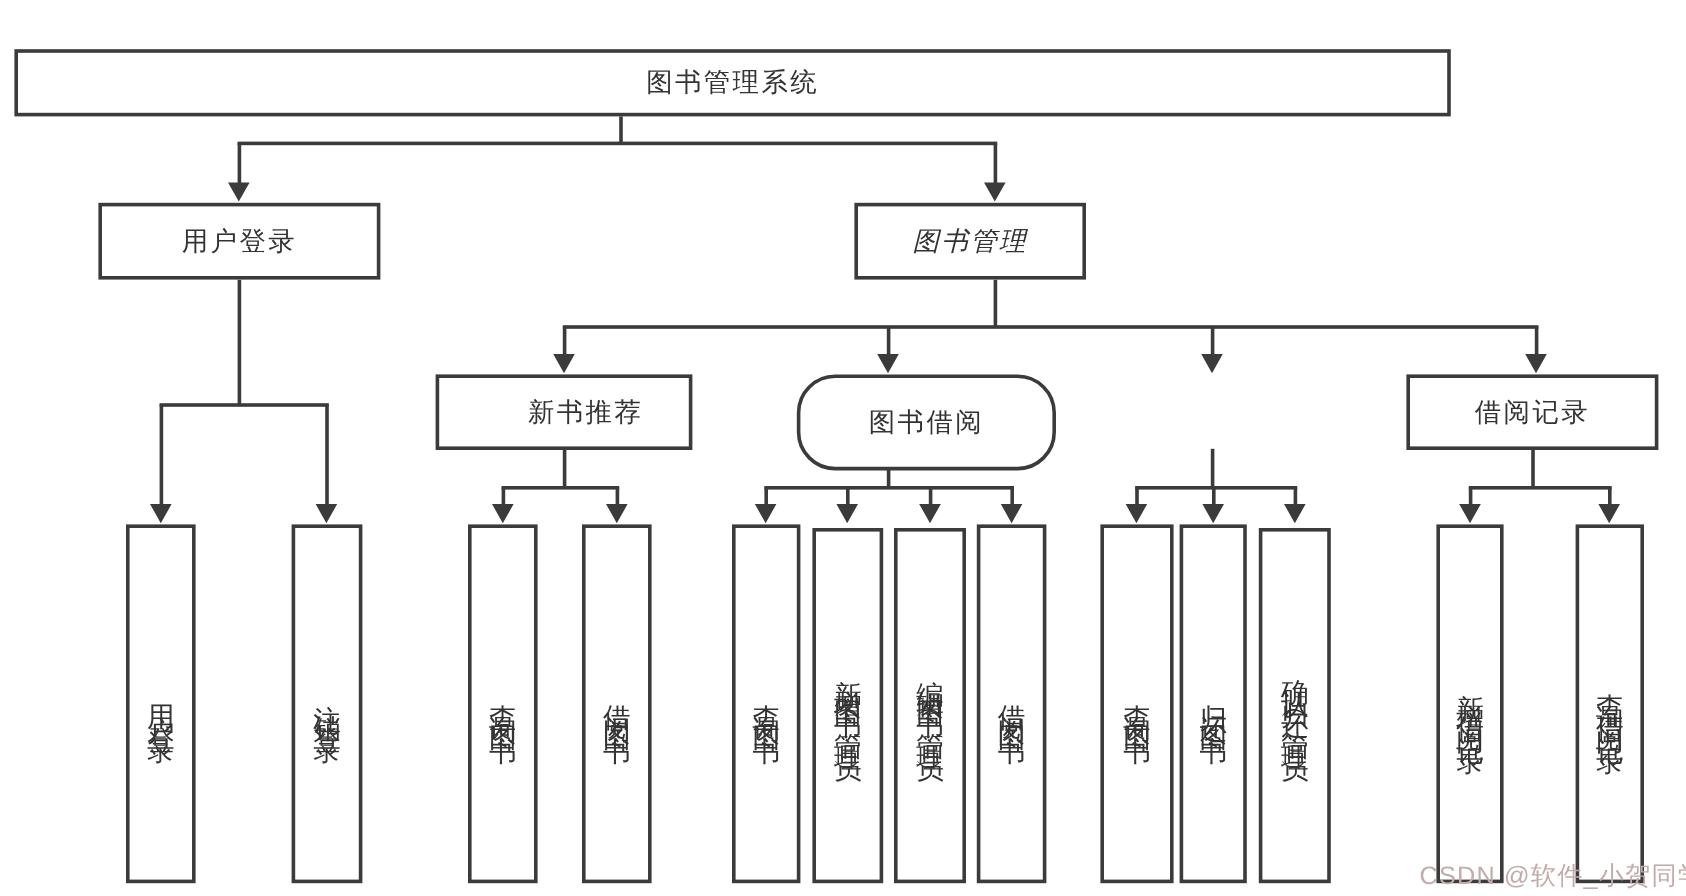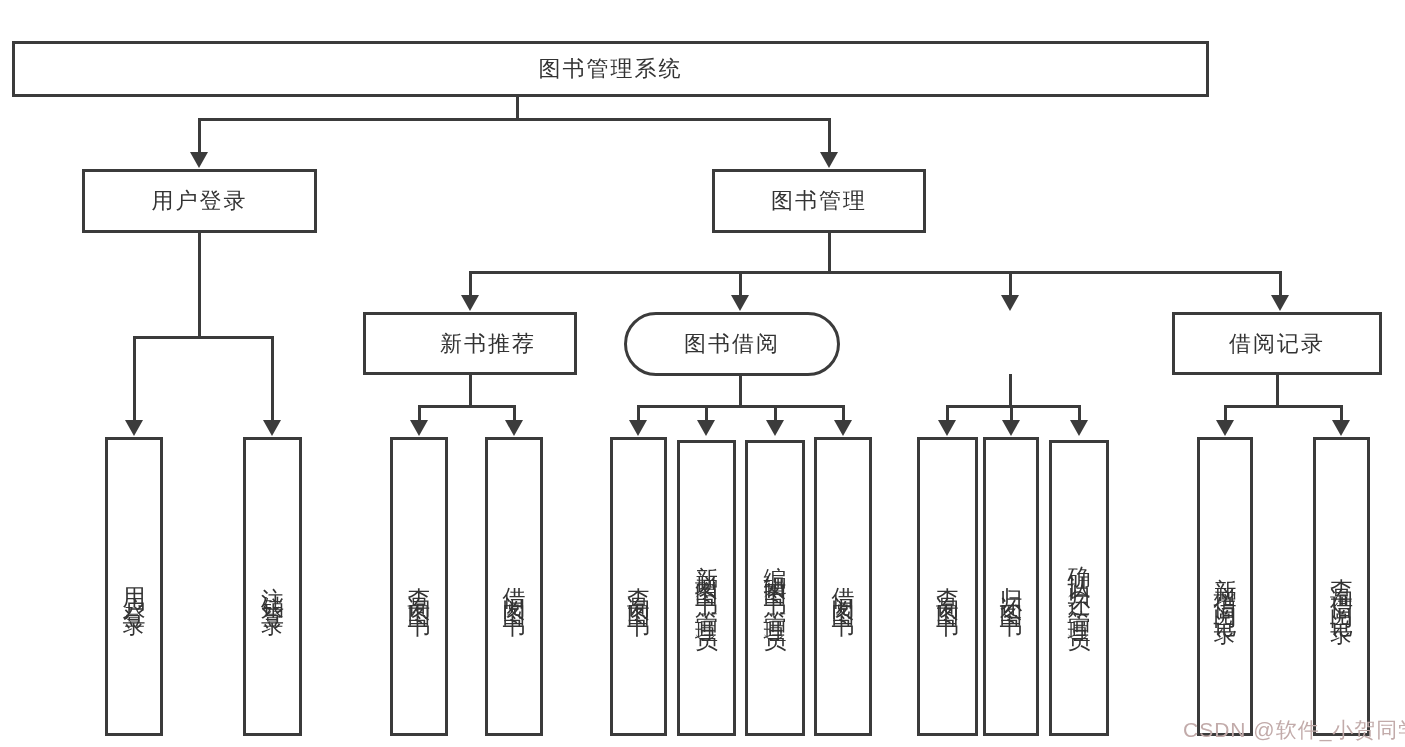--- a/index.html
+++ b/index.html
@@ -59,24 +59,24 @@
   }
 </style>
 </head>
 <body>
 
 <div id="stage">
 
   <div class="box" style="left:12px; top:13px; width:1197px; height:56px;margin-top:28px;">图书管理系统</div>
 
   <div class="box" style="left:82px; top:169px; width:235px; height:64px;">用户登录</div>
-  <div class="box" style="left:712px; top:169px; width:214px; height:64px;">图书管理</div>
+  <div class="box" style="left:712px; top:169px; width:193px; height:64px;font-style:italic;">图书管理</div>
 
   <div class="box" style="left:363px; top:312px; width:214px; height:63px;padding-left:36px;">新书推荐</div>
-  <div class="box" style="left:624px; top:312px; width:216px; height:64px;border-radius:32px;">图书借阅</div>
+  <div class="box" style="left:664px; top:312px; width:216px; height:80px;border-radius:32px;">图书借阅</div>
   <div class="box" style="left:1172px; top:312px; width:210px; height:63px;">借阅记录</div>
 
   <div class="box vbox" style="left:105px; top:437px; width:58px; height:299px;">用户登录</div>
   <div class="box vbox" style="left:243px; top:437px; width:59px; height:299px;">注销登录</div>
 
   <div class="box vbox" style="left:390px; top:437px; width:58px; height:299px;">查询图书</div>
   <div class="box vbox" style="left:485px; top:437px; width:58px; height:299px;">借阅图书</div>
 
   <div class="box vbox" style="left:610px; top:437px; width:57px; height:299px;">查询图书</div>
   <div class="box vbox" style="left:677px; top:440px; width:59px; height:296px;">新增图书（管理员）</div>

